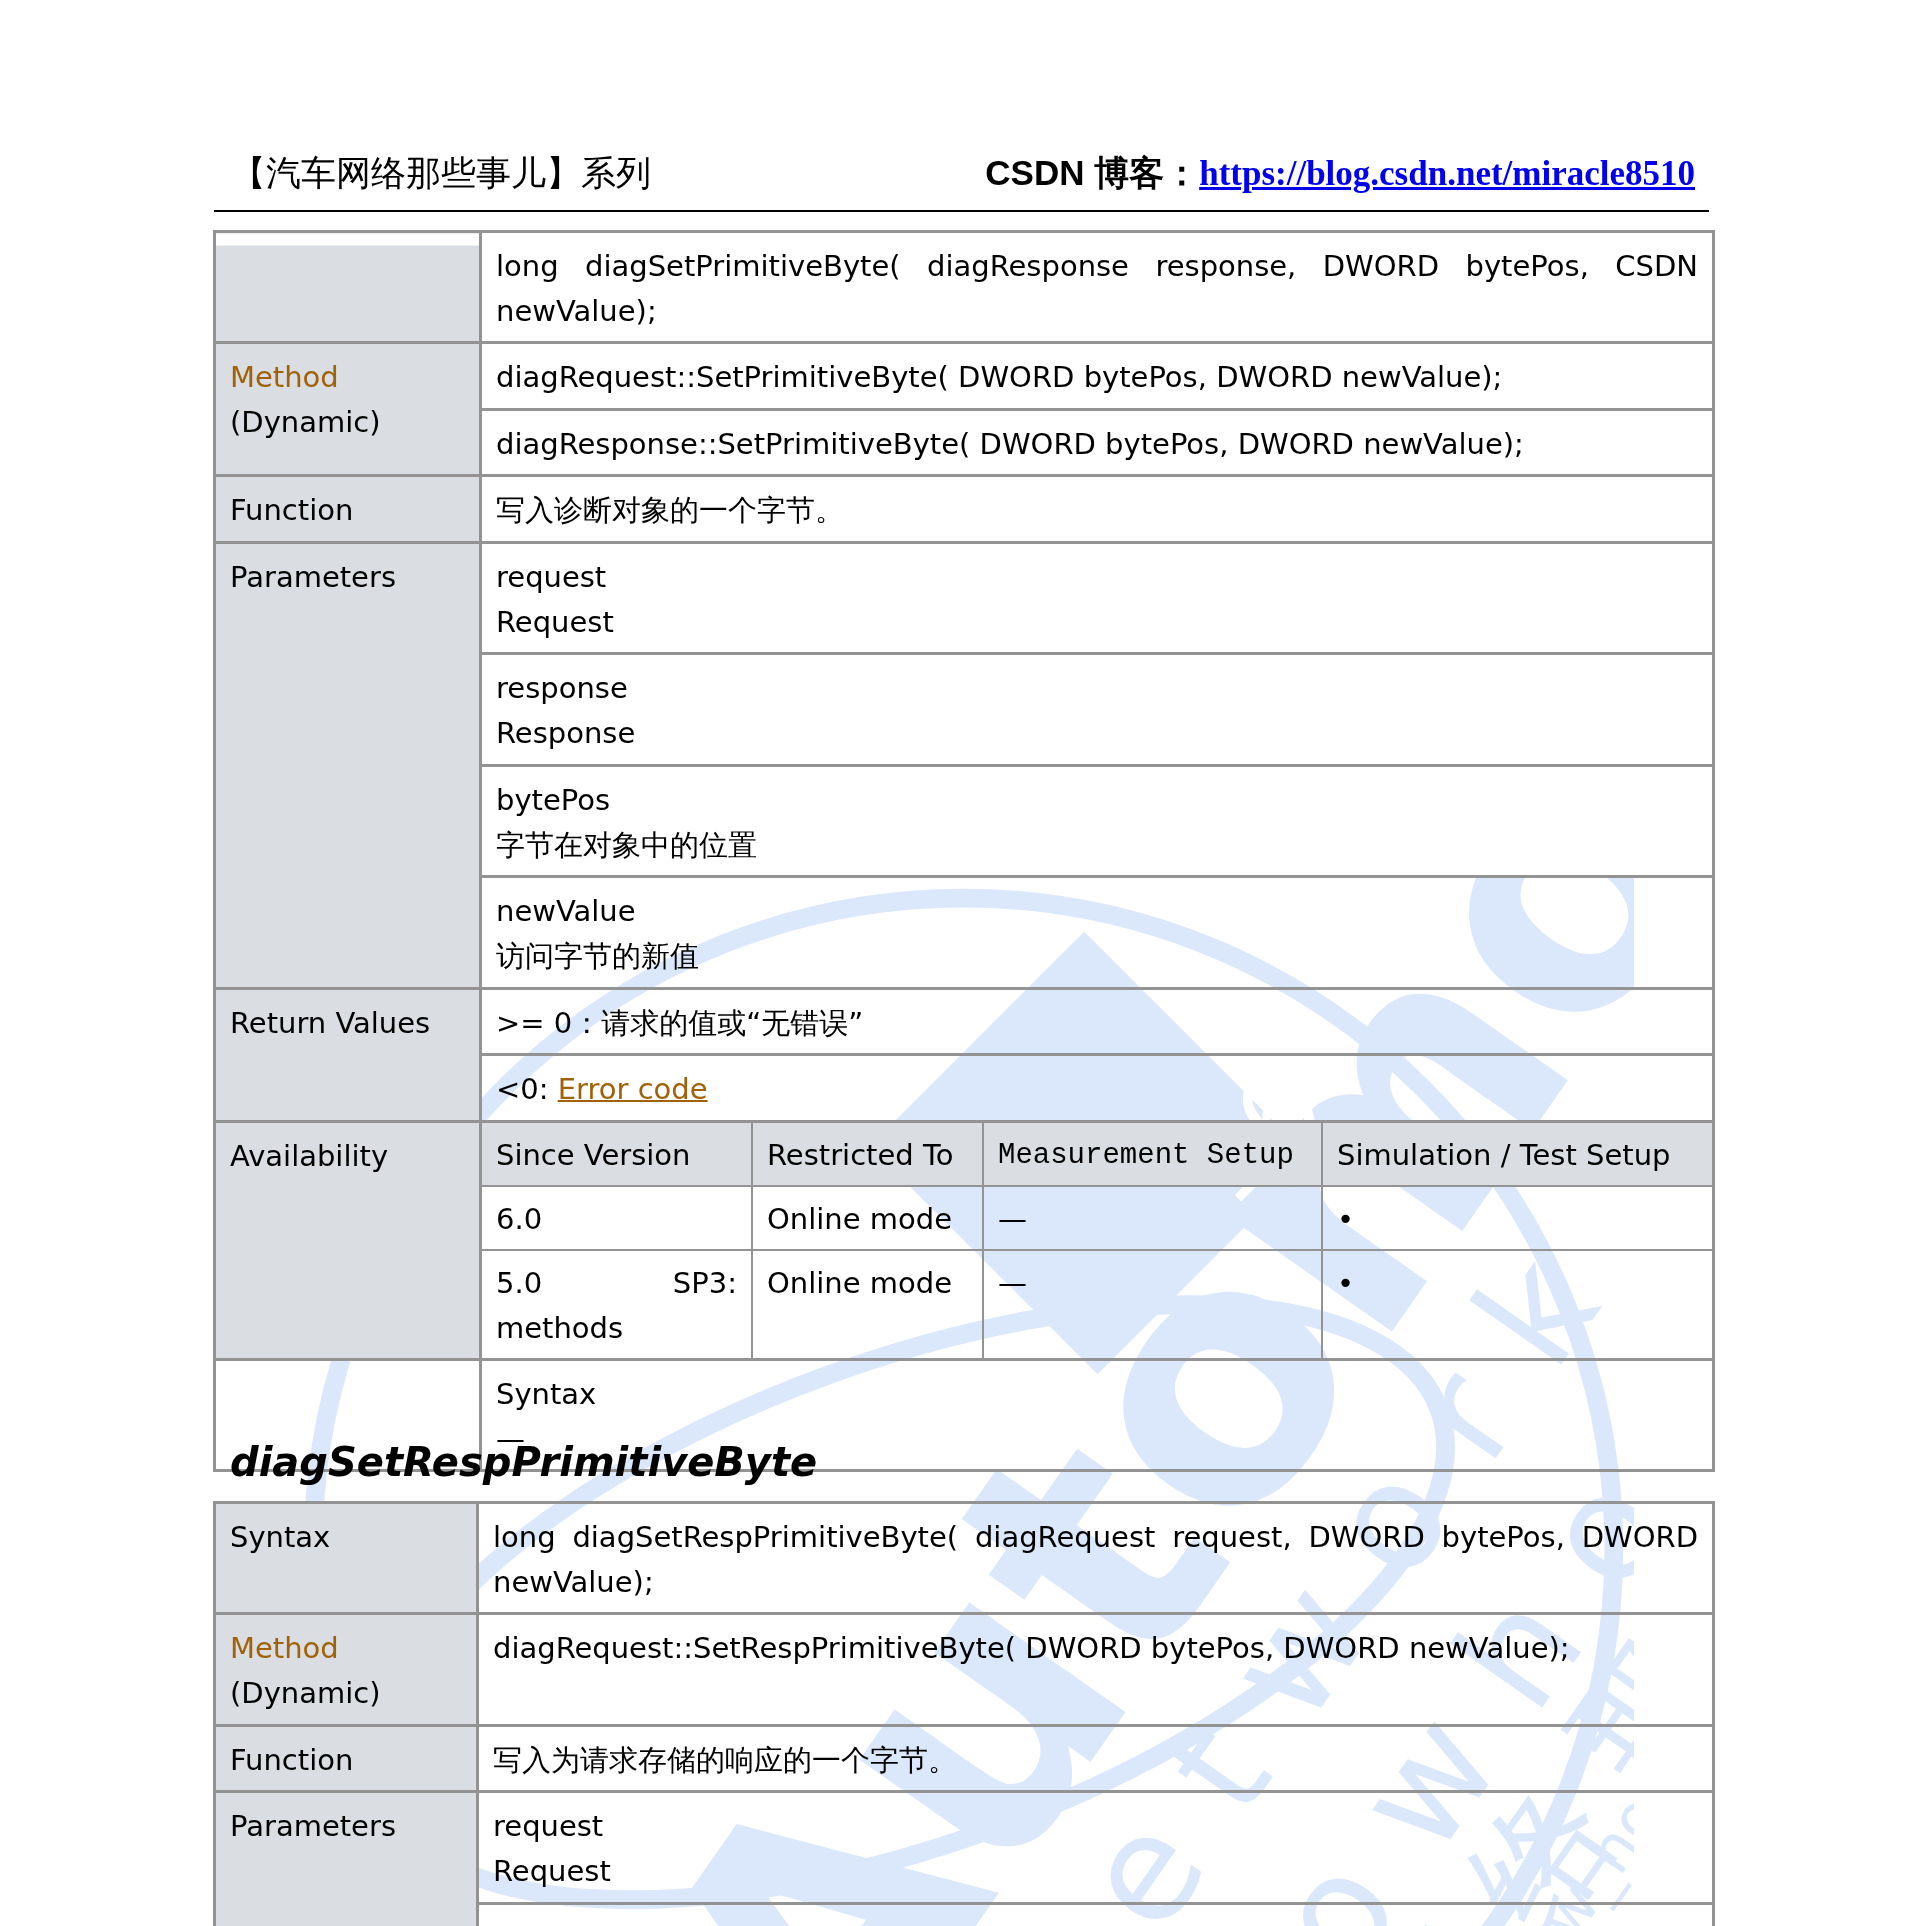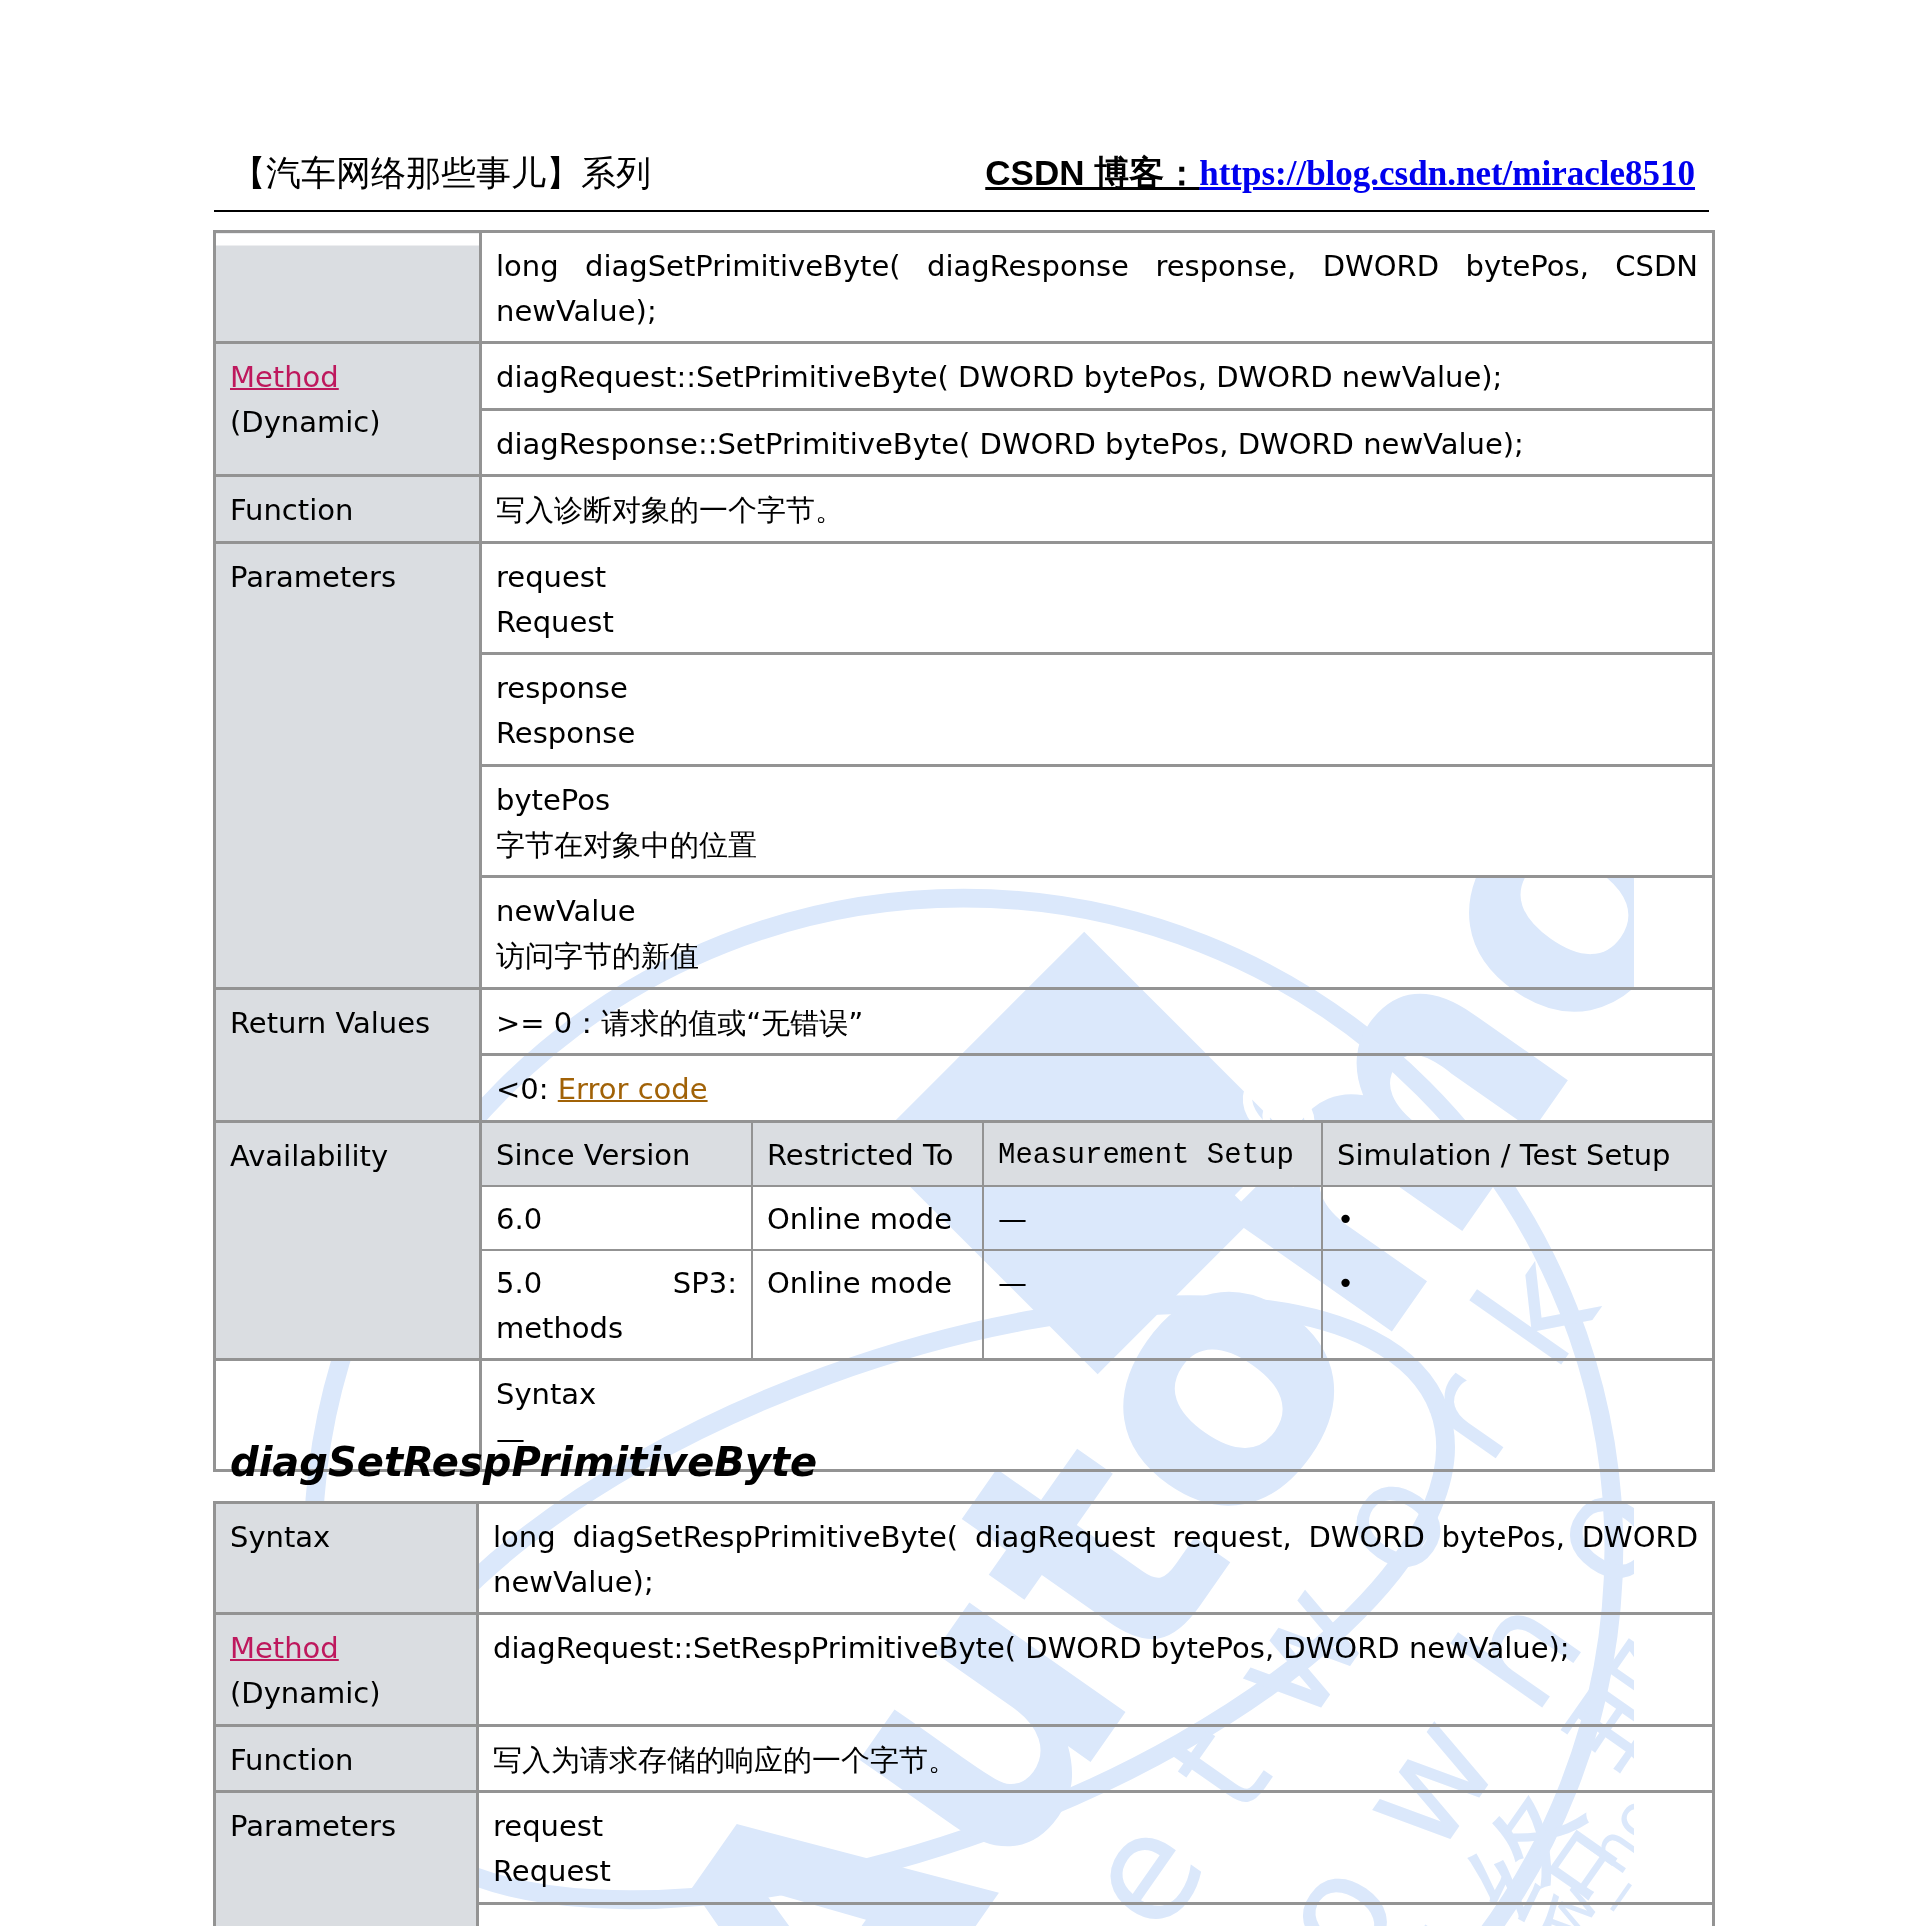--- a/index.html
+++ b/index.html
@@ -1,31 +1,31 @@
 <!DOCTYPE html>
 <html style="font-size:6.2px"><head>
 <meta charset="utf-8">
 <style>
   html, body { margin:0; padding:0; }
   body { width:1911px; height:2703px; background:#fff; position:relative; overflow:hidden;
          font-family:"DejaVu Sans","Liberation Sans",sans-serif; color:#000; }
   .header { position:absolute; left:231px; top:146px; width:1464px; height:58px; }
   .hdr-left { position:absolute; left:0; top:3.9px; font-size:35px; font-family:"DejaVu Sans",sans-serif; }
-  .hdr-right { position:absolute; right:0; top:3.9px; font-size:35px; white-space:nowrap;text-decoration:underline; }
+  .hdr-right { position:absolute; right:0; top:3.9px; font-size:35px; white-space:nowrap; }
   .hdr-csdn { font-family:"Liberation Sans",sans-serif; font-weight:bold; }
   .hdr-link { font-family:"Liberation Serif",serif; font-weight:bold; color:#0000ee; text-decoration:underline; text-decoration-thickness:3.1px; }
   .hdr-rule { position:absolute; left:214px; top:210px; width:1495px; height:2.3px; background:#000; }
 
   .watermark { position:absolute; left:293px; top:878px; width:1341px; height:1341px; pointer-events:none; }
 
   table.api { position:absolute; border-collapse:collapse; font-size:29px; line-height:45px; table-layout:fixed; }
   table.api td { border:3.1px solid #939393; vertical-align:top; padding:10.8px 14px 7.7px 14px; }
   td.lbl { background:#dadde1; width:239px; }
   td.val { background:transparent; }
-  .mlink { color:#be185d; text-decoration:underline; text-decoration-thickness:2.3px; }
+  .mlink { color:#a16207; text-decoration-thickness:2.3px; }
   .elink { color:#a16207; text-decoration:underline; text-decoration-thickness:2.3px; }
   .justify { text-align:justify; text-align-last:left; }
   table.avail { border-collapse:collapse; width:100%; font-size:29px; line-height:45px; table-layout:fixed;padding-left:26px; }
   table.avail td { border:2.3px solid #939393; padding:10px 14px 7px 14px; vertical-align:top; }
   table.avail tr.head td { background:#dadde1; }
   td.nopad { padding:0 !important; }
   .sec-title { position:absolute; left:230px; top:1439px; font-size:40px; font-weight:bold; font-family:"DejaVu Sans",sans-serif;font-style:italic; }
 </style>
 </head>
 <body>

